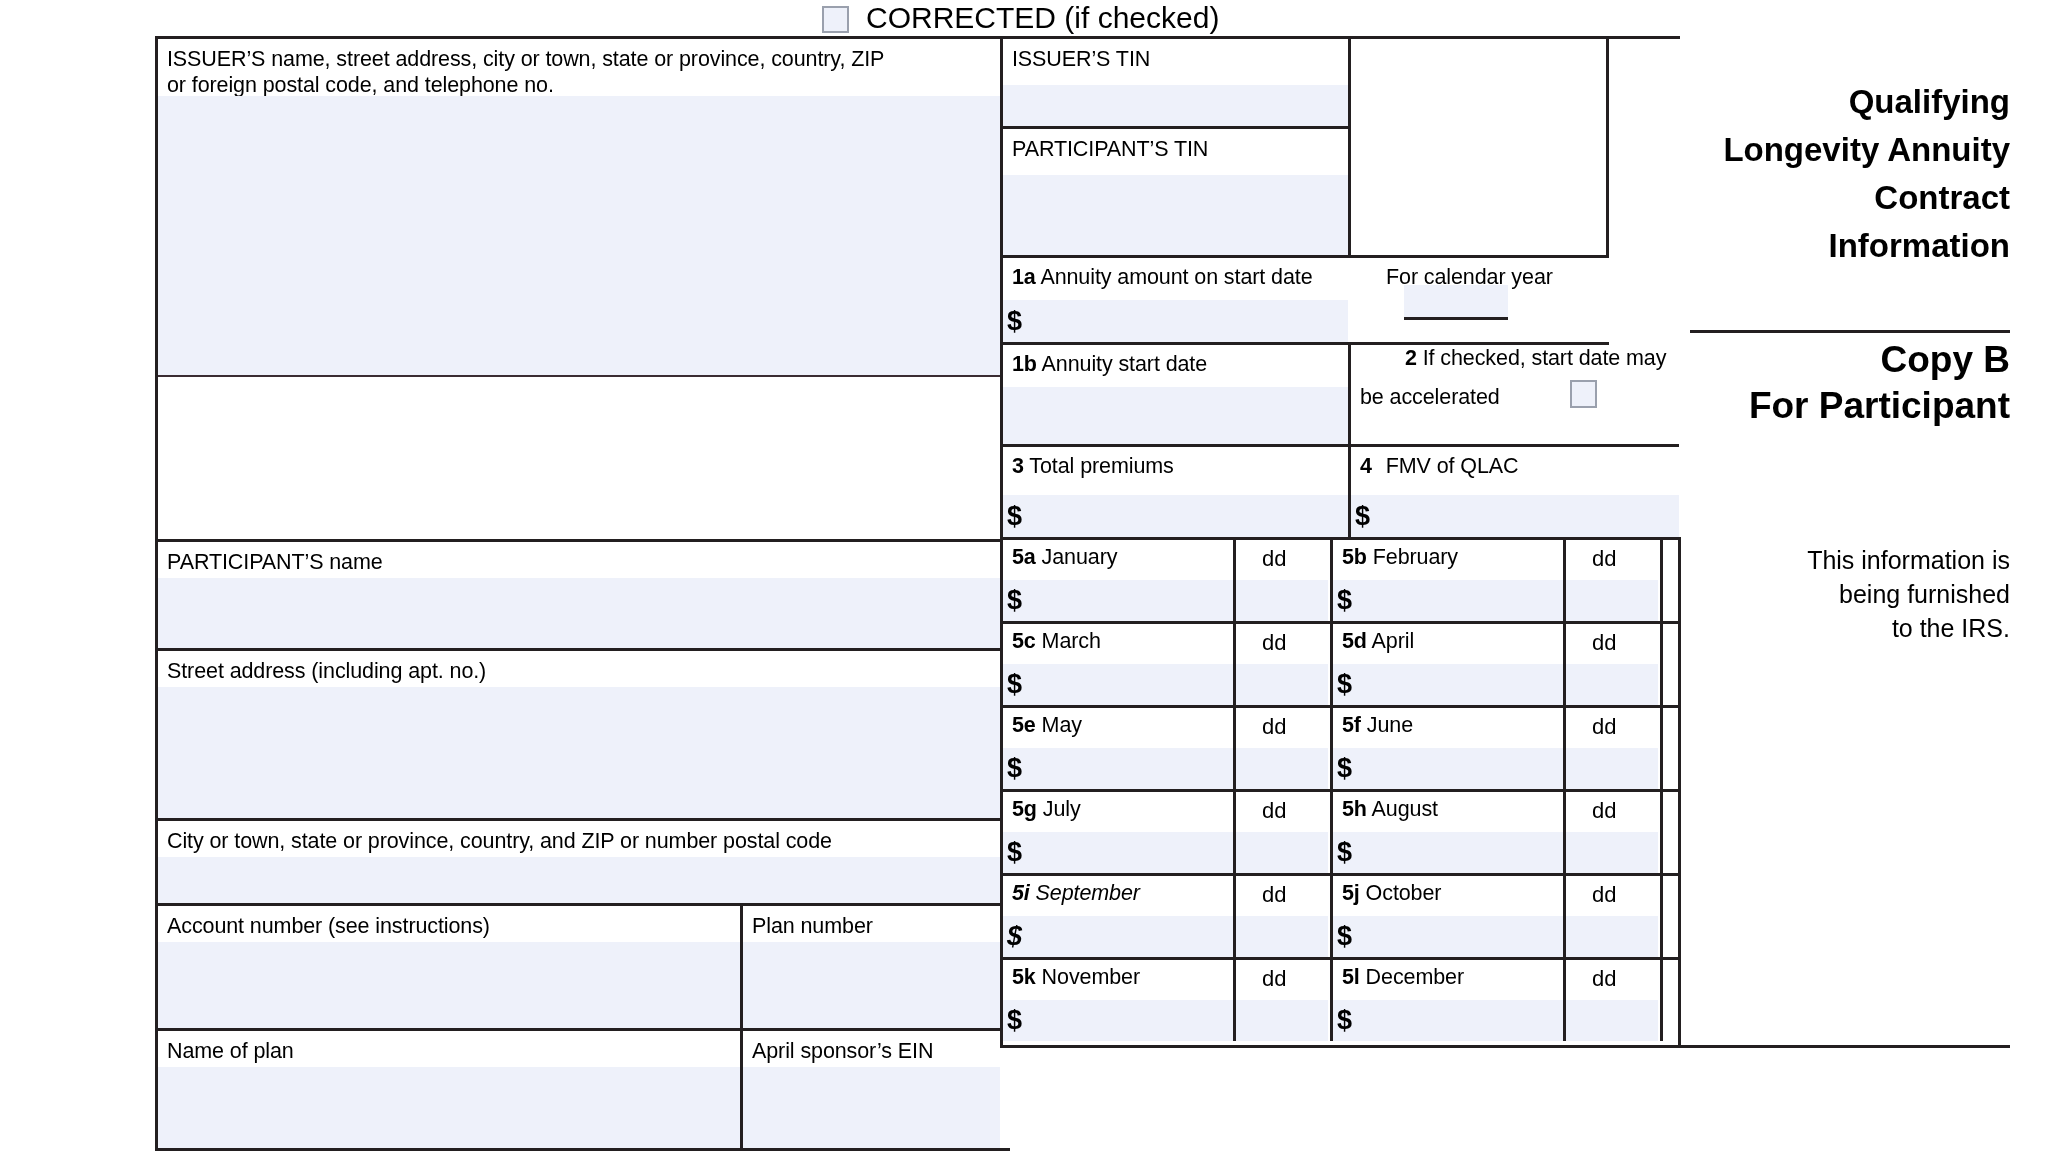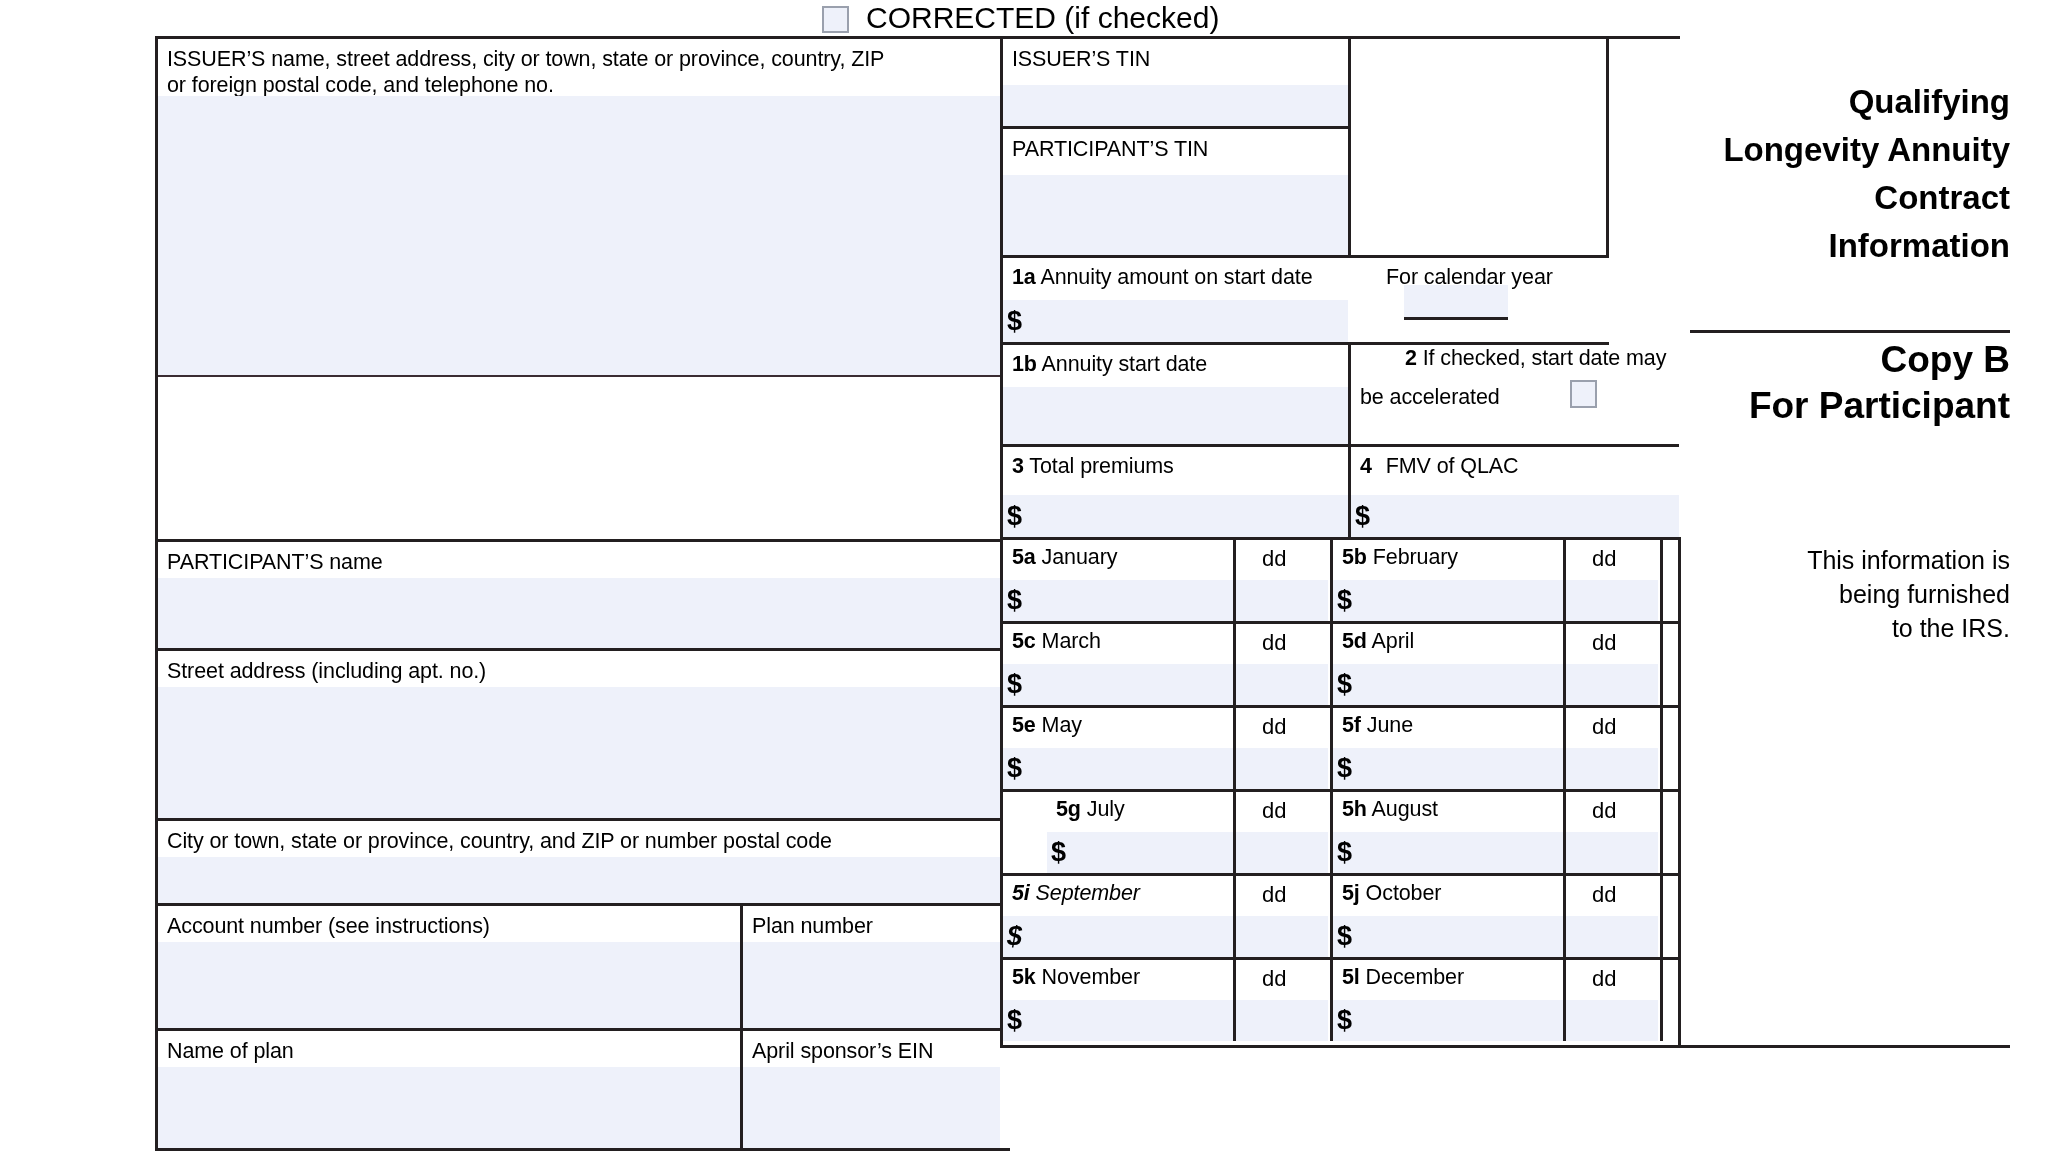--- a/index.html
+++ b/index.html
@@ -296,21 +296,21 @@
         <div class="fill" style="position: absolute; left: 0px; top: 40px; width: 230px; height: 41px;"></div>
         <div class="dollar" style="left: 4px; top: 47px;">$</div>
       </div>
       <div class="v-rule" style="left: 1563px; top: 705px; height: 84px;"></div>
       <div class="cell" style="left: 1566px; top: 708px; width: 92px; height: 81px;">
         <div class="dd" style="position: absolute; left: 26px; top: 8px;">dd</div>
         <div class="fill" style="position: absolute; left: 0px; top: 40px; width: 92px; height: 41px;"></div>
       </div>
       <div class="v-rule" style="left: 1660px; top: 705px; height: 84px;"></div>
       <div class="h-rule" style="left: 1000px; top: 789px; width: 681px;"></div>
-      <div class="cell" style="left: 1003px; top: 792px; width: 230px; height: 81px; margin-left: 44px;">
+      <div class="cell" style="left: 1003px; top: 792px; width: 230px; height: 81px;">
         <div class="lbl" style="position: absolute; left: 9px; top: 5px;"><span class="bold">5g</span><span> July</span></div>
         <div class="fill" style="position: absolute; left: 0px; top: 40px; width: 230px; height: 41px;"></div>
         <div class="dollar" style="left: 4px; top: 47px;">$</div>
       </div>
       <div class="v-rule" style="left: 1233px; top: 789px; height: 84px;"></div>
       <div class="cell" style="left: 1236px; top: 792px; width: 92px; height: 81px;">
         <div class="dd" style="position: absolute; left: 26px; top: 8px;">dd</div>
         <div class="fill" style="position: absolute; left: 0px; top: 40px; width: 92px; height: 41px;"></div>
       </div>
       <div class="v-rule" style="left: 1330px; top: 789px; height: 84px;"></div>

